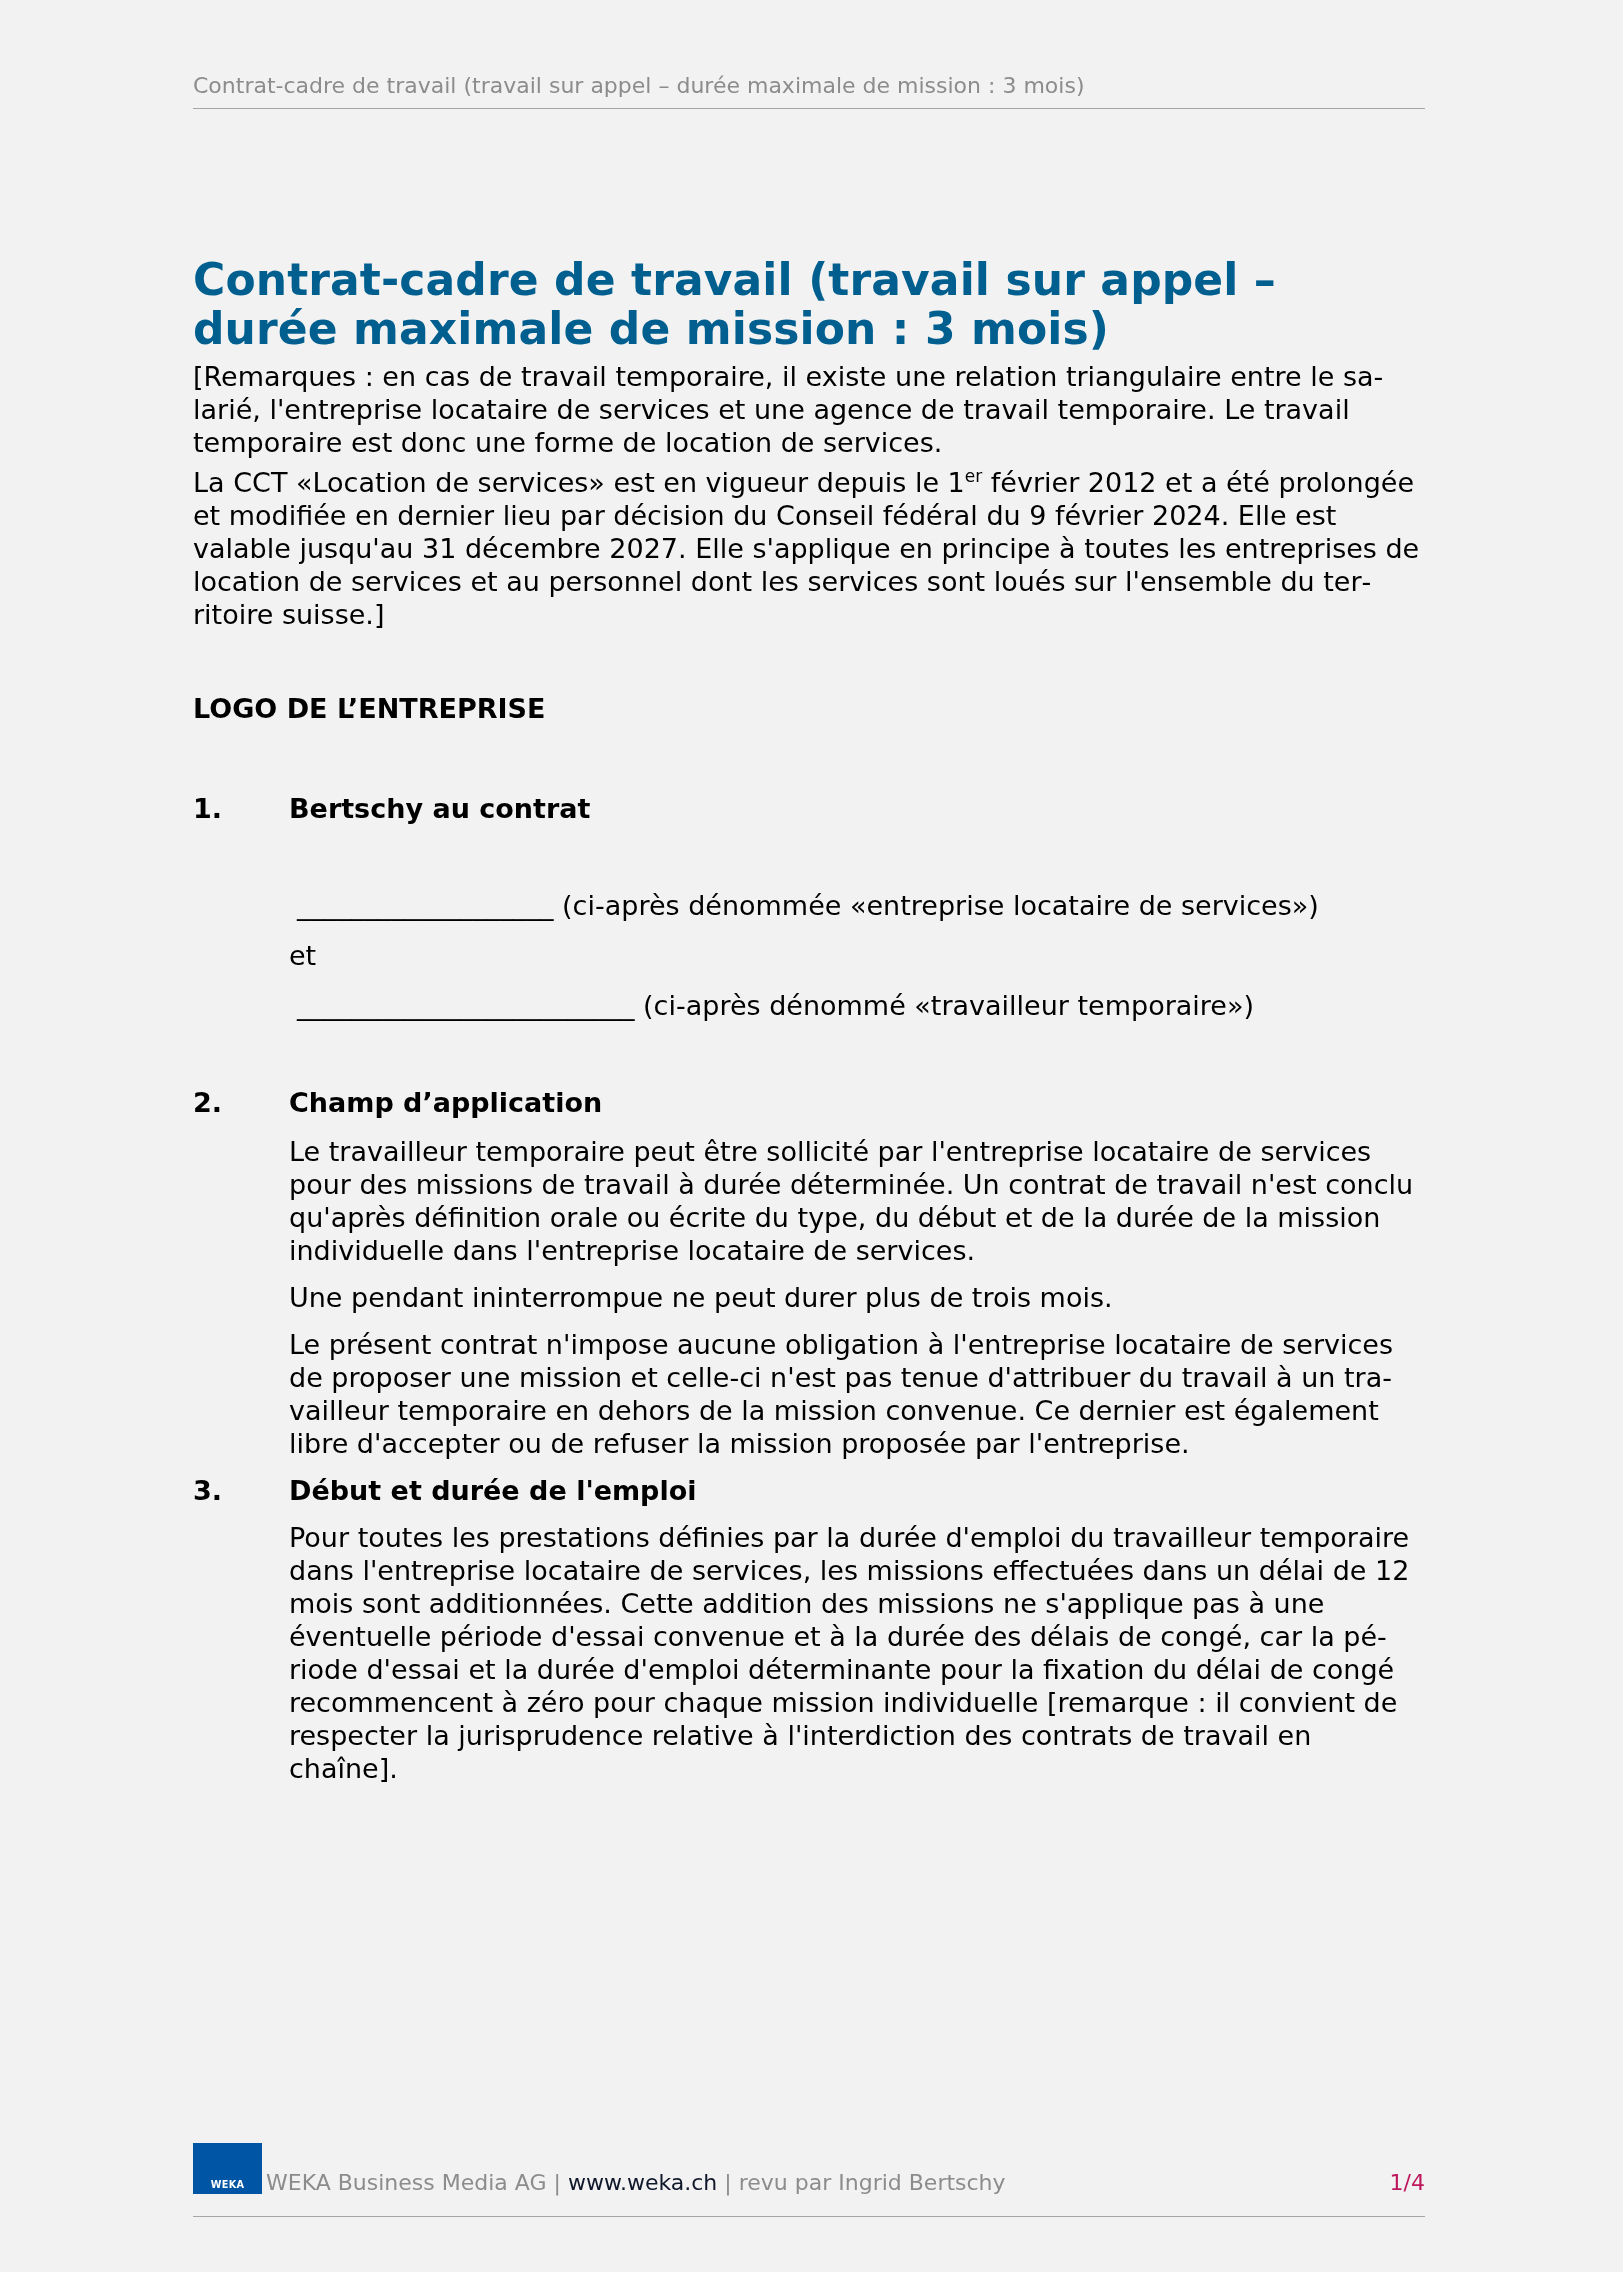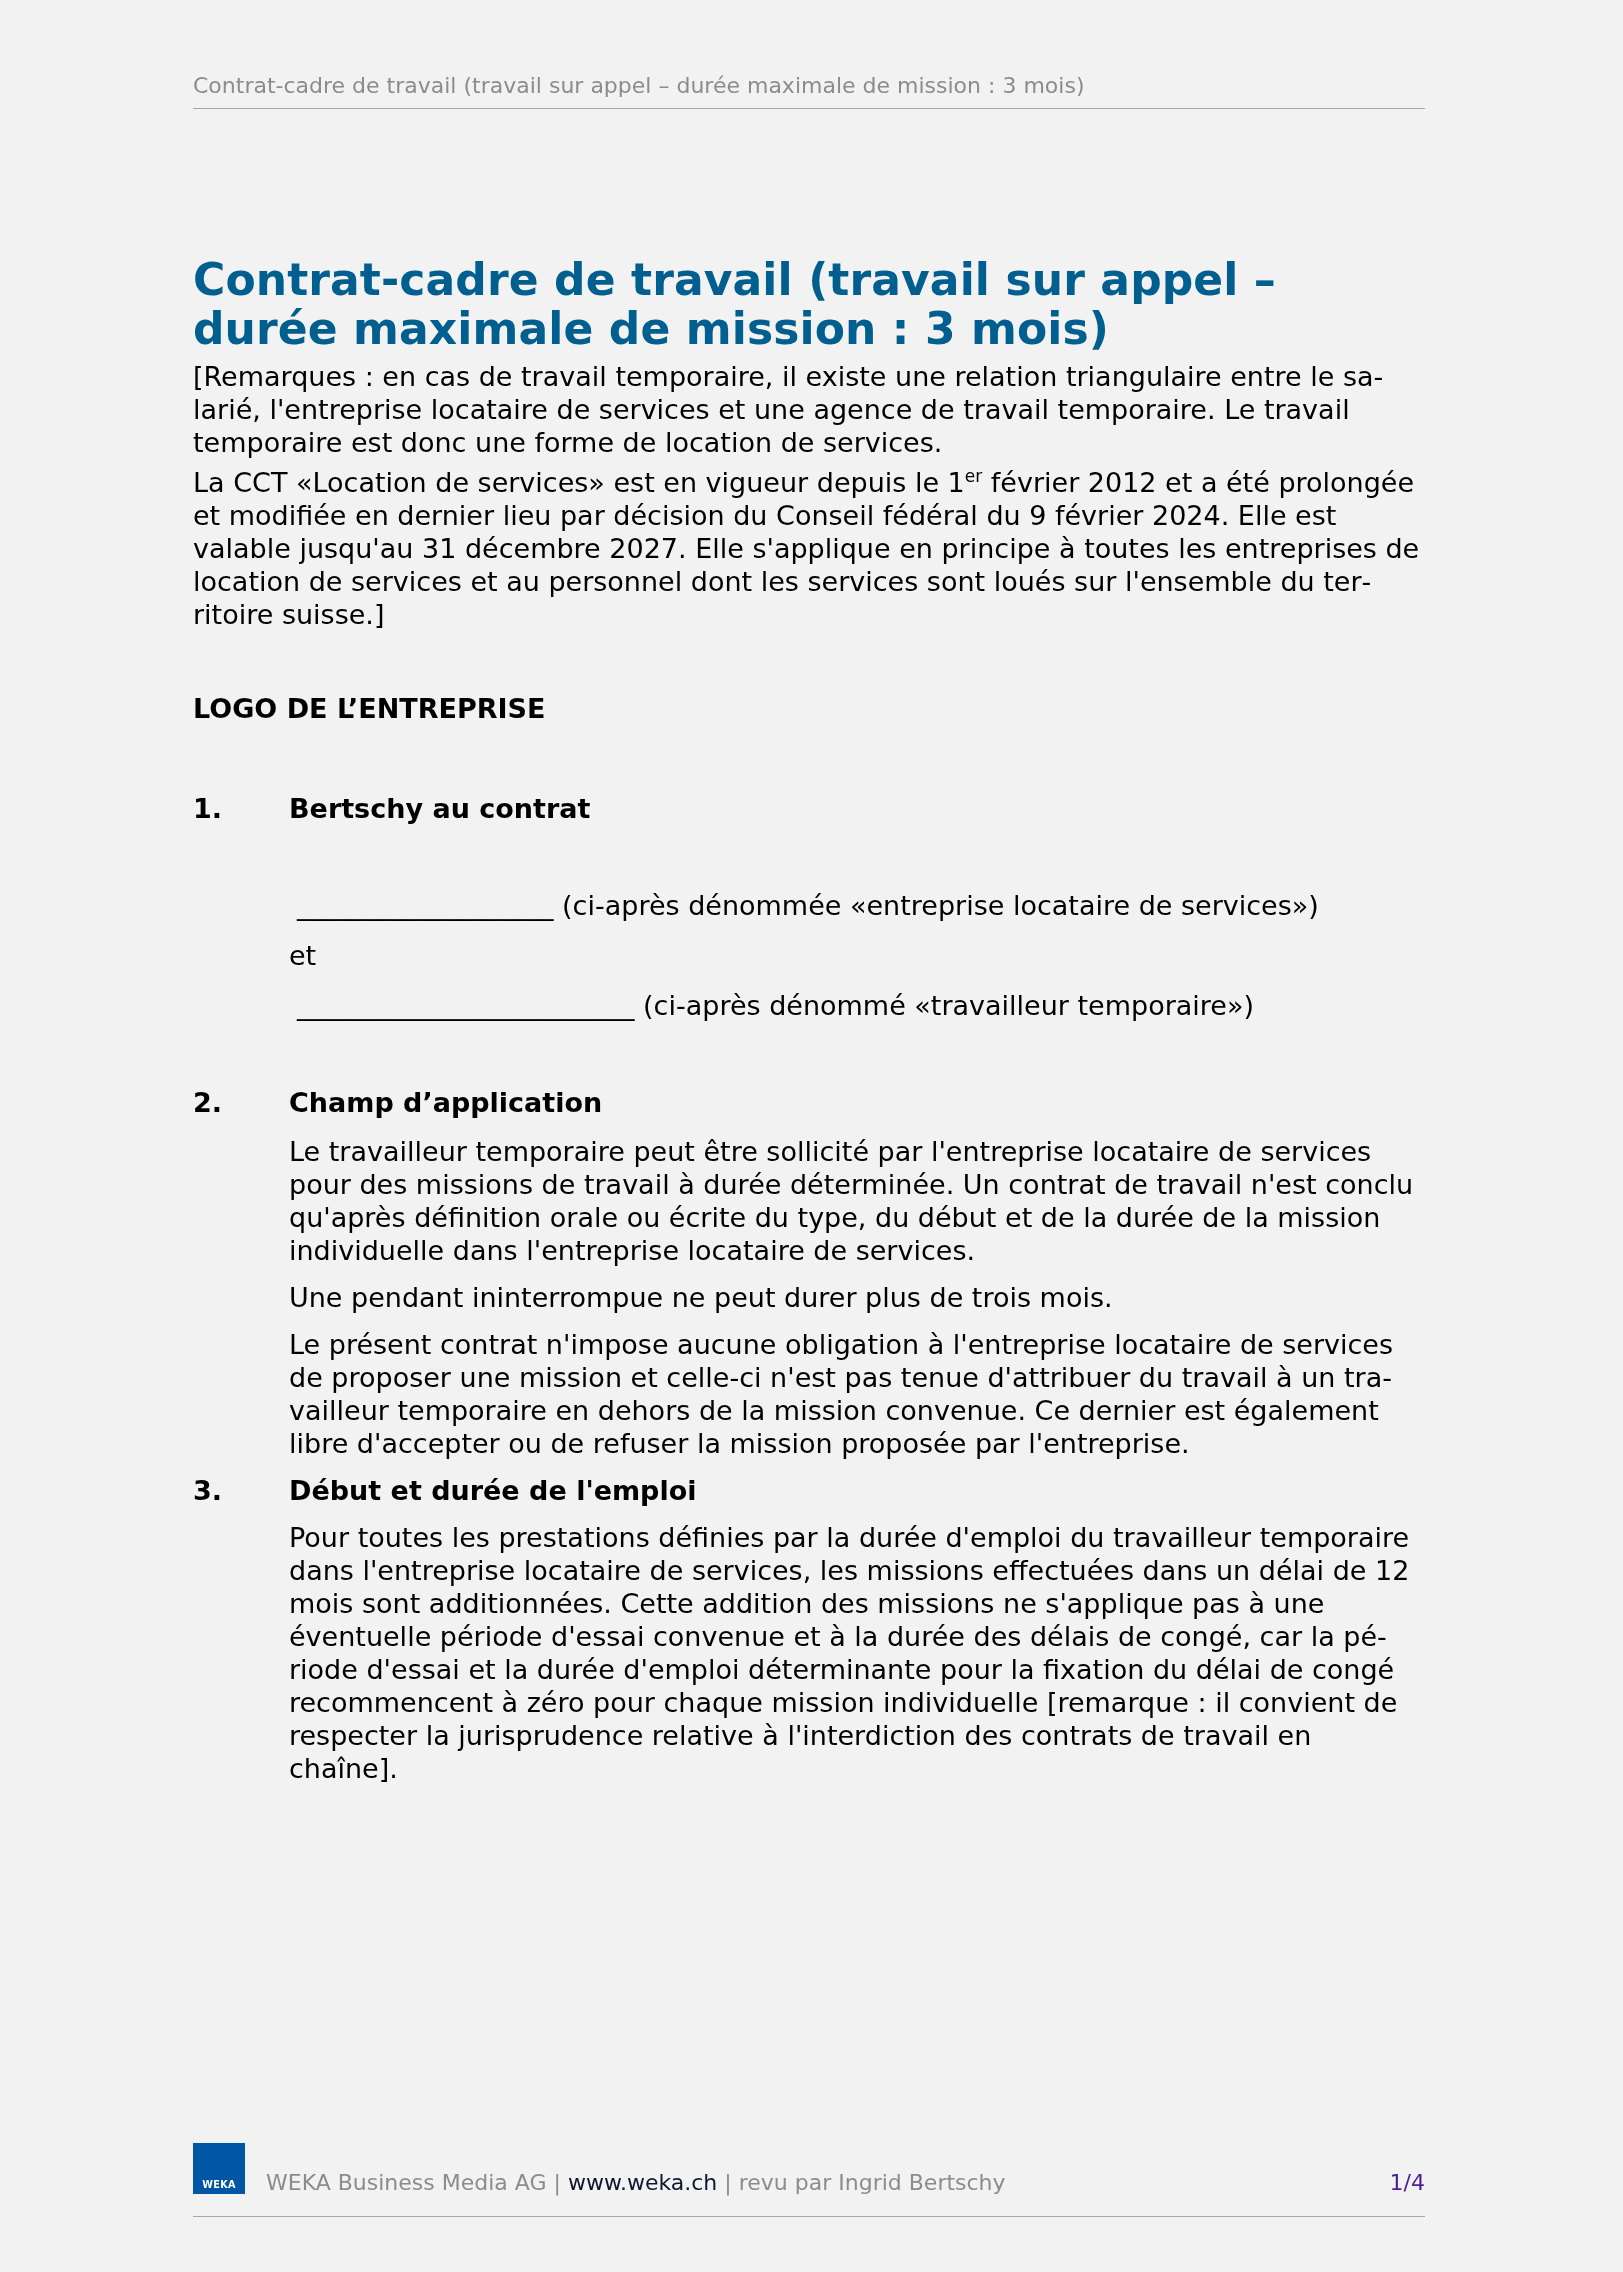--- a/index.html
+++ b/index.html
@@ -80,21 +80,21 @@
       left: 193px;
       top: 2143px;
       width: 1232px;
       height: 73px;
       border-bottom: 1.9px solid #a6a6a6;
     }
     .weka-logo {
       position: absolute;
       left: 0;
       top: 0;
-      width: 52px;
+      width: 69px;
       height: 51px;
       background: #0055a4;
       color: #fff;
       font-family: "DejaVu Sans", sans-serif;
       font-weight: bold;
       font-size: 9.7px;
       letter-spacing: 0.3px;
       display: flex;
       align-items: flex-end;
       justify-content: center;
@@ -111,21 +111,21 @@
     }
     .footer-text a {
       color: #0f172a;
     }
     .page-number {
       position: absolute;
       right: 0;
       top: 27px;
       font-size: 22px;
       line-height: 26px;
-      color: #4c1d95;
+      color: #be185d;
       text-align: center;
     }
   </style>
 </head>
 <body>
 
 <div class="page-header">
   <span>Contrat-cadre de travail (travail sur appel – durée maximale de mission : 3 mois)</span>
 </div>
 

